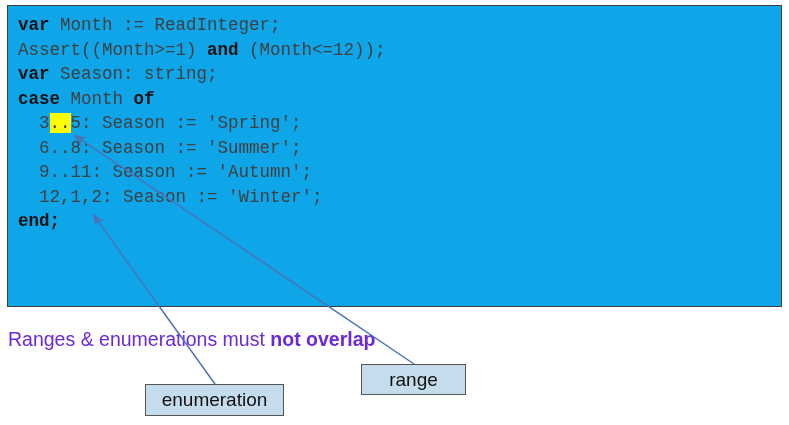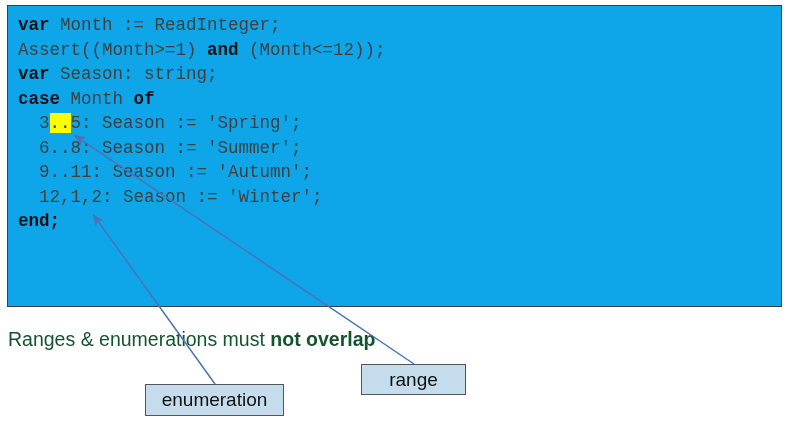--- a/index.html
+++ b/index.html
@@ -62,21 +62,21 @@
     background: #ffff00;
   }
 
   
   .caption {
     position: absolute;
     left: 8px;
     top: 326px;
     font-size: 19.5px;
     line-height: 26px;
-    color: #14532d;
+    color: #6d28d9;
     white-space: pre;
   }
   .caption .strong {
     font-weight: bold;
   }
 
   
   .callout {
     position: absolute;
     box-sizing: border-box;

